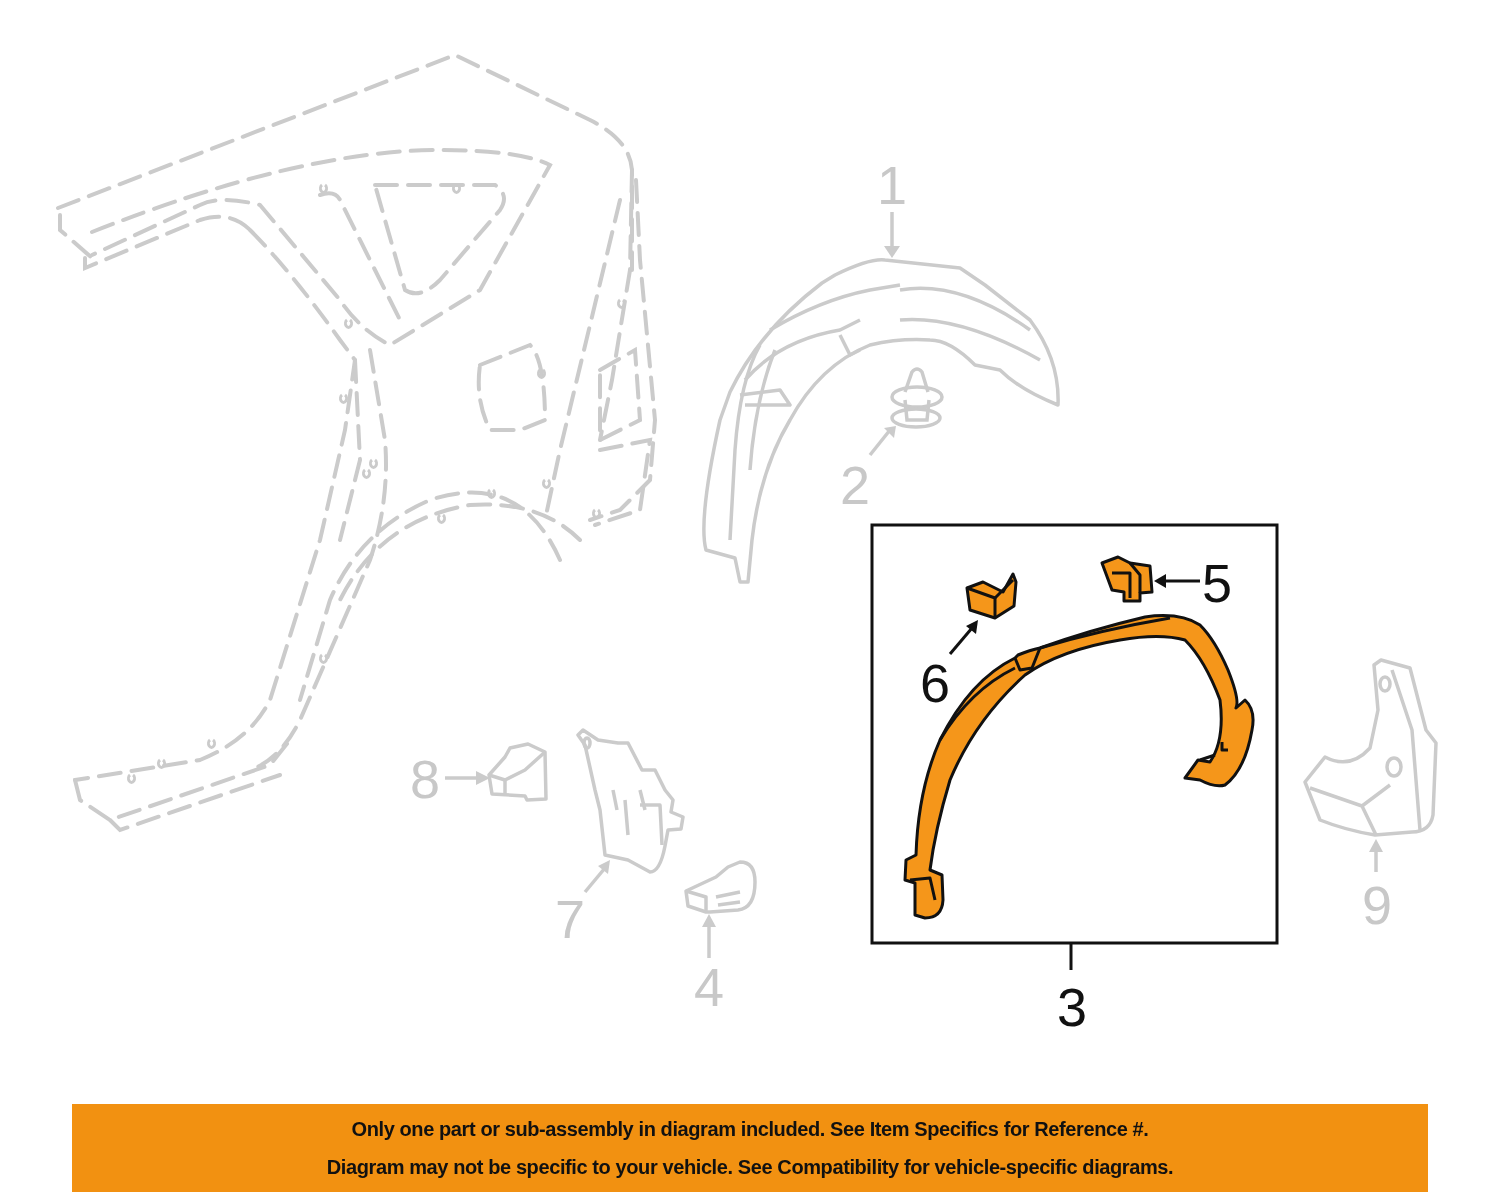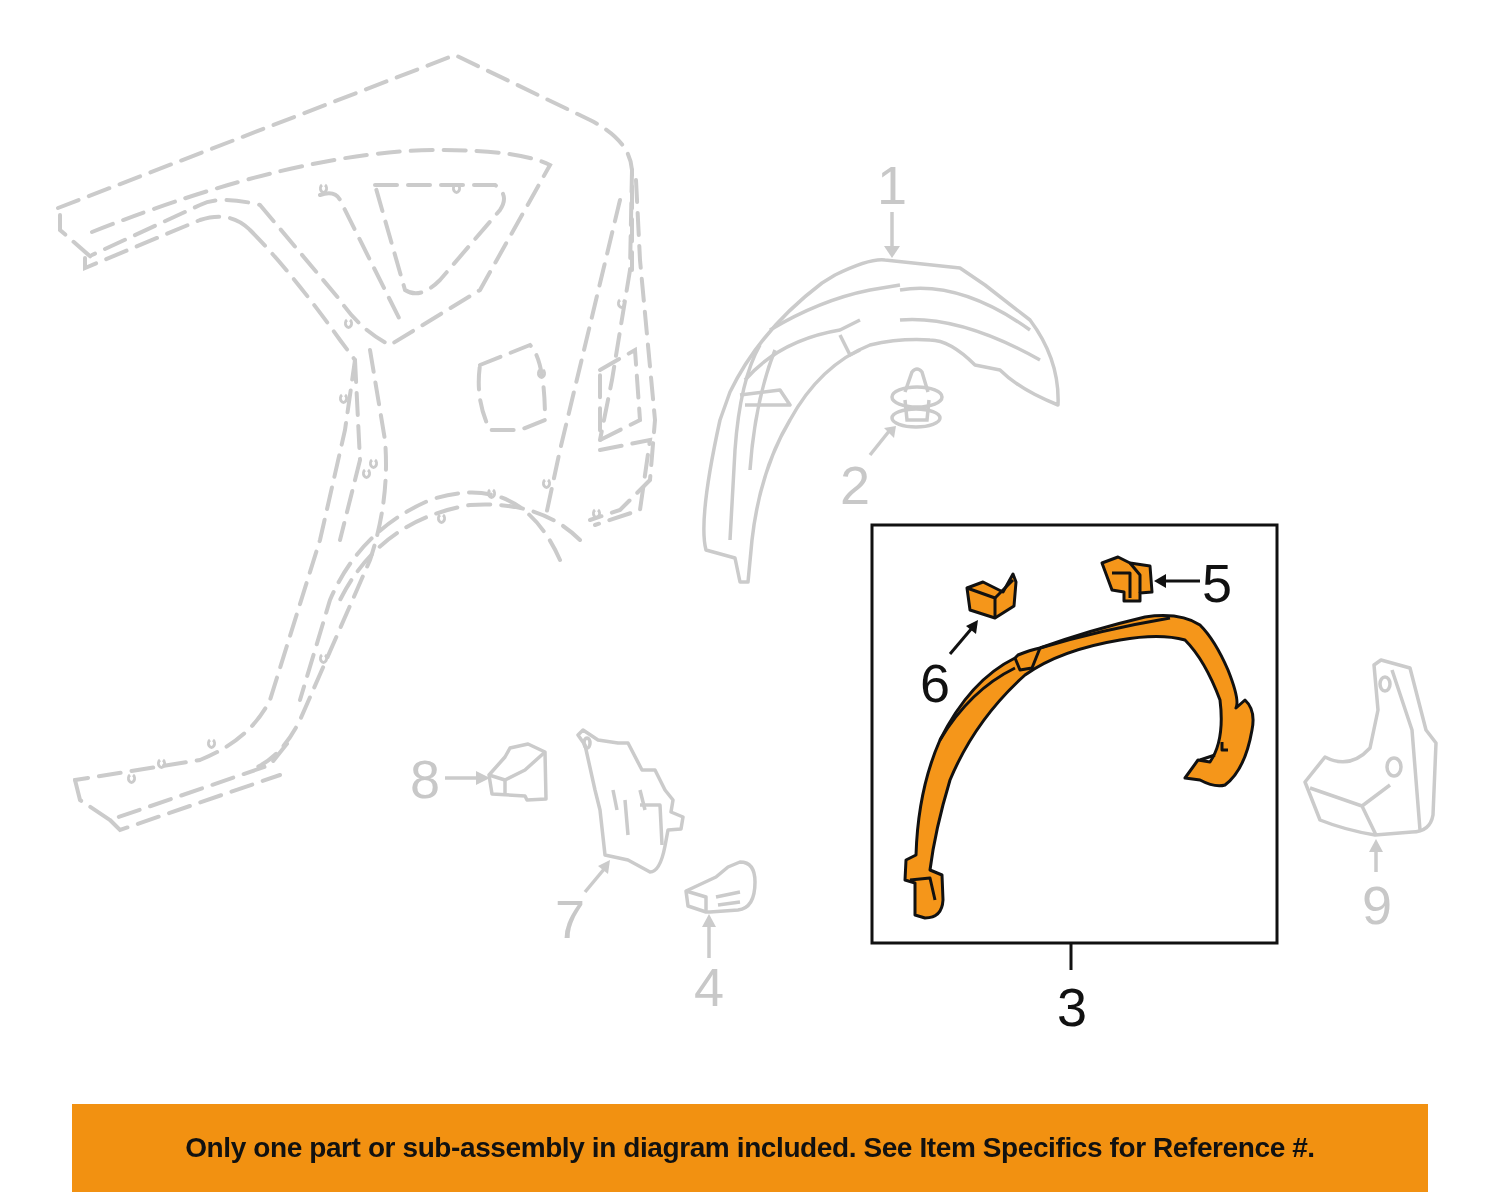--- a/index.html
+++ b/index.html
@@ -8,21 +8,21 @@
   .callout { position: absolute; font-family: "Liberation Sans", sans-serif; font-size: 54px; line-height: 54px; }
   .callout.gray { color: #c8c8c8; }
   .callout.black { color: #111111; }
   #banner {
     position: absolute; left: 72px; top: 1104px; width: 1356px; height: 88px;
     background: #f29111;
     display: flex; flex-direction: column; justify-content: center; align-items: center;
   }
   #banner .line {
     font-family: "Liberation Sans", sans-serif; font-weight: bold;
-    font-size: 28px; line-height: 38px; color: #111111; white-space: nowrap;
+    font-size: 20px; line-height: 38px; color: #111111; white-space: nowrap;
     letter-spacing: -0.4px;
   }
 </style>
 </head>
 <body>
 
 <svg id="diagram" viewBox="0 0 1500 1197" xmlns="http://www.w3.org/2000/svg">
 
   <g fill="none" stroke="#cbcbcb" stroke-width="4" stroke-dasharray="22 11" stroke-linecap="round">
     <path d="M58,208 L455,55 L590,120 Q630,140 632,170 L632,270"></path>
@@ -158,13 +158,14 @@
 <div class="callout black" style="left:1057px; top:980px;">3</div>
 <div class="callout gray" style="left:694px; top:960px;">4</div>
 <div class="callout black" style="left:1202px; top:556px;">5</div>
 <div class="callout black" style="left:920px; top:656px;">6</div>
 <div class="callout gray" style="left:555px; top:892px;">7</div>
 <div class="callout gray" style="left:410px; top:752px;">8</div>
 <div class="callout gray" style="left:1362px; top:878px;">9</div>
 
 <div id="banner">
   <div class="line">Only one part or sub-assembly in diagram included. See Item Specifics for Reference #.</div>
+  <div class="line">Diagram may not be specific to your vehicle. See Compatibility for vehicle-specific diagrams.</div>
 </div>
 
 </body></html>

